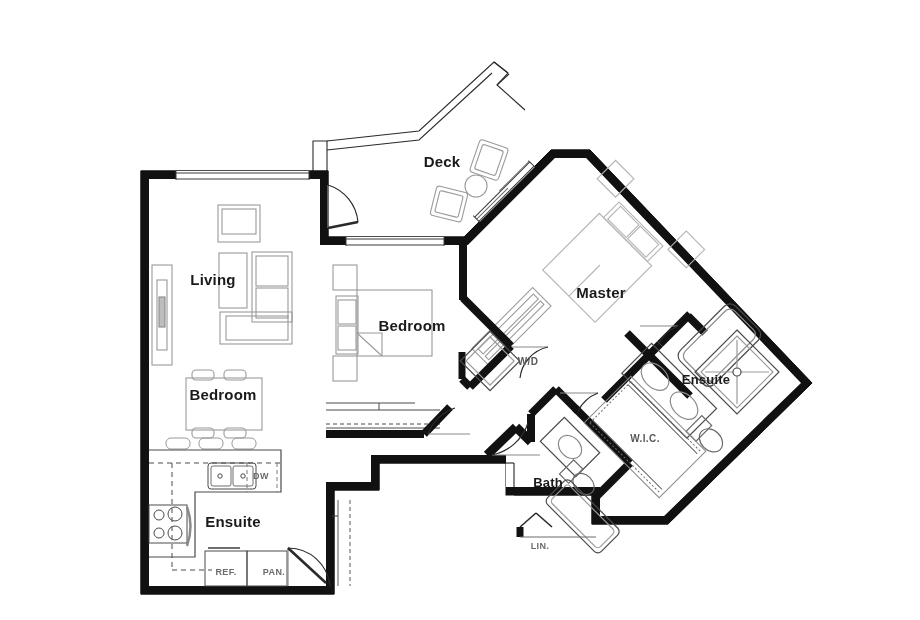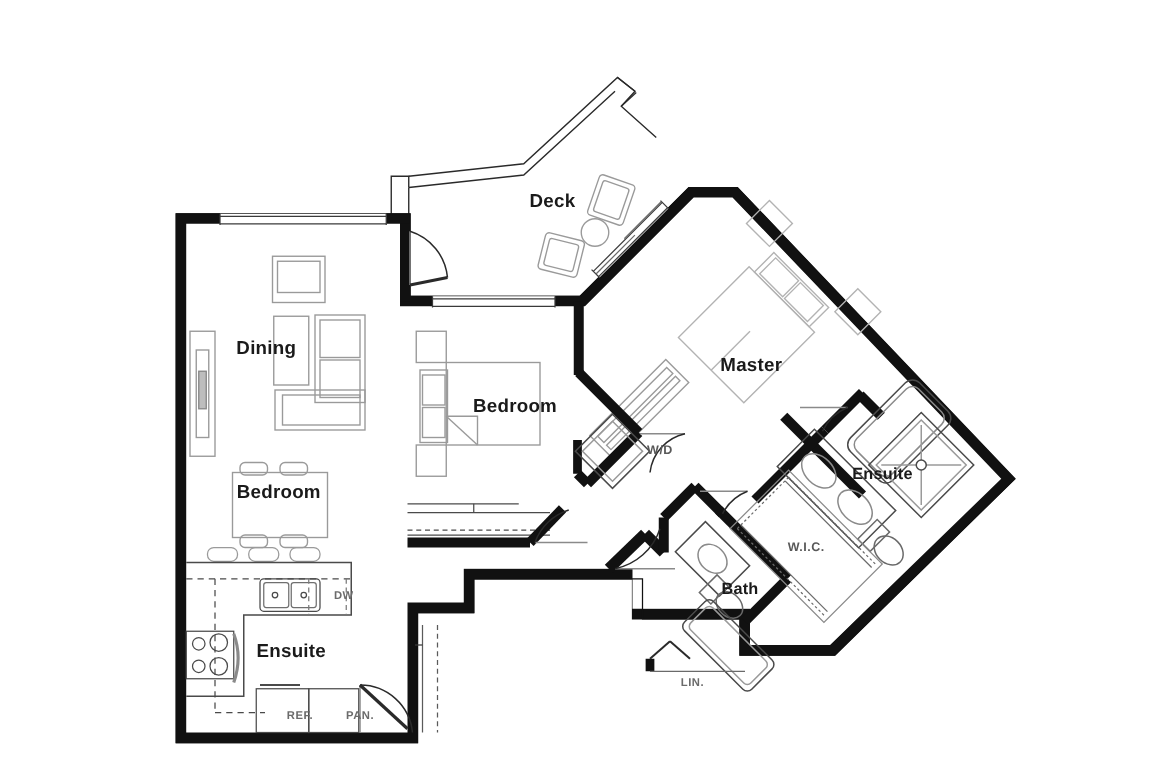--- a/index.html
+++ b/index.html
@@ -33,21 +33,21 @@
     font-family: "Liberation Sans", sans-serif;
     white-space: nowrap;
     transform: translate(-50%, -50%);
     pointer-events: none;
     letter-spacing: 0.2px;
     font-weight: bold;
   }
   .label-lg { font-size: 15px; }
   .label-md { font-size: 13px; }
   .label-sm { font-size: 10px; color: #595959; letter-spacing: 0.4px; }
-  .label-xs { font-size: 9px; color: #6b6b6b; letter-spacing: 0.4px; margin-left: 14px; }
+  .label-xs { font-size: 9px; color: #6b6b6b; letter-spacing: 0.4px; }
 </style>
 </head>
 <body>
 
 <div id="floorplan-root">
 
   <svg id="plan-svg" viewBox="0 0 920 620">
 
     <g fill="none" stroke="#2a2a2a" stroke-width="1.1">
       <path d="M313,148 L313,141 L327,141 L327,150"></path>
@@ -329,28 +329,28 @@
     </g>
 
     <g fill="none" stroke="#5a5a5a" stroke-width="1">
       <path d="M338,500 L338,586"></path>
       <path d="M350,500 L350,586" stroke-dasharray="4,3"></path>
       <path d="M338,516 L332,516" stroke="#3a3a3a"></path>
     </g>
 
   </svg>
 
-  <div class="room-label label-lg" style="left:213px; top:279px;">Dining</div>
+  <div class="room-label label-lg" style="left:213px; top:279px;">Living</div>
   <div class="room-label label-lg" style="left:223px; top:394px;">Bedroom</div>
   <div class="room-label label-lg" style="left:233px; top:521px;">Ensuite</div>
   <div class="room-label label-lg" style="left:412px; top:325px;">Bedroom</div>
   <div class="room-label label-lg" style="left:442px; top:161px;">Deck</div>
   <div class="room-label label-lg" style="left:566px; top:292px;margin-left:35px;">Master</div>
   <div class="room-label label-md" style="left:706px; top:379px;">Ensuite</div>
-  <div class="room-label label-md" style="left:548px; top:471px;margin-left:44px;">Bath</div>
+  <div class="room-label label-md" style="left:548px; top:482px;">Bath</div>
   <div class="room-label label-sm" style="left:645px; top:438px;">W.I.C.</div>
   <div class="room-label label-sm" style="left:490px; top:361px;margin-left:38px;">W/D</div>
   <div class="room-label label-xs" style="left:540px; top:546px;">LIN.</div>
   <div class="room-label label-xs" style="left:226px; top:572px;">REF.</div>
   <div class="room-label label-xs" style="left:274px; top:572px;">PAN.</div>
   <div class="room-label label-xs" style="left:261px; top:476px;">DW</div>
 
 </div>
 
 </body></html>

